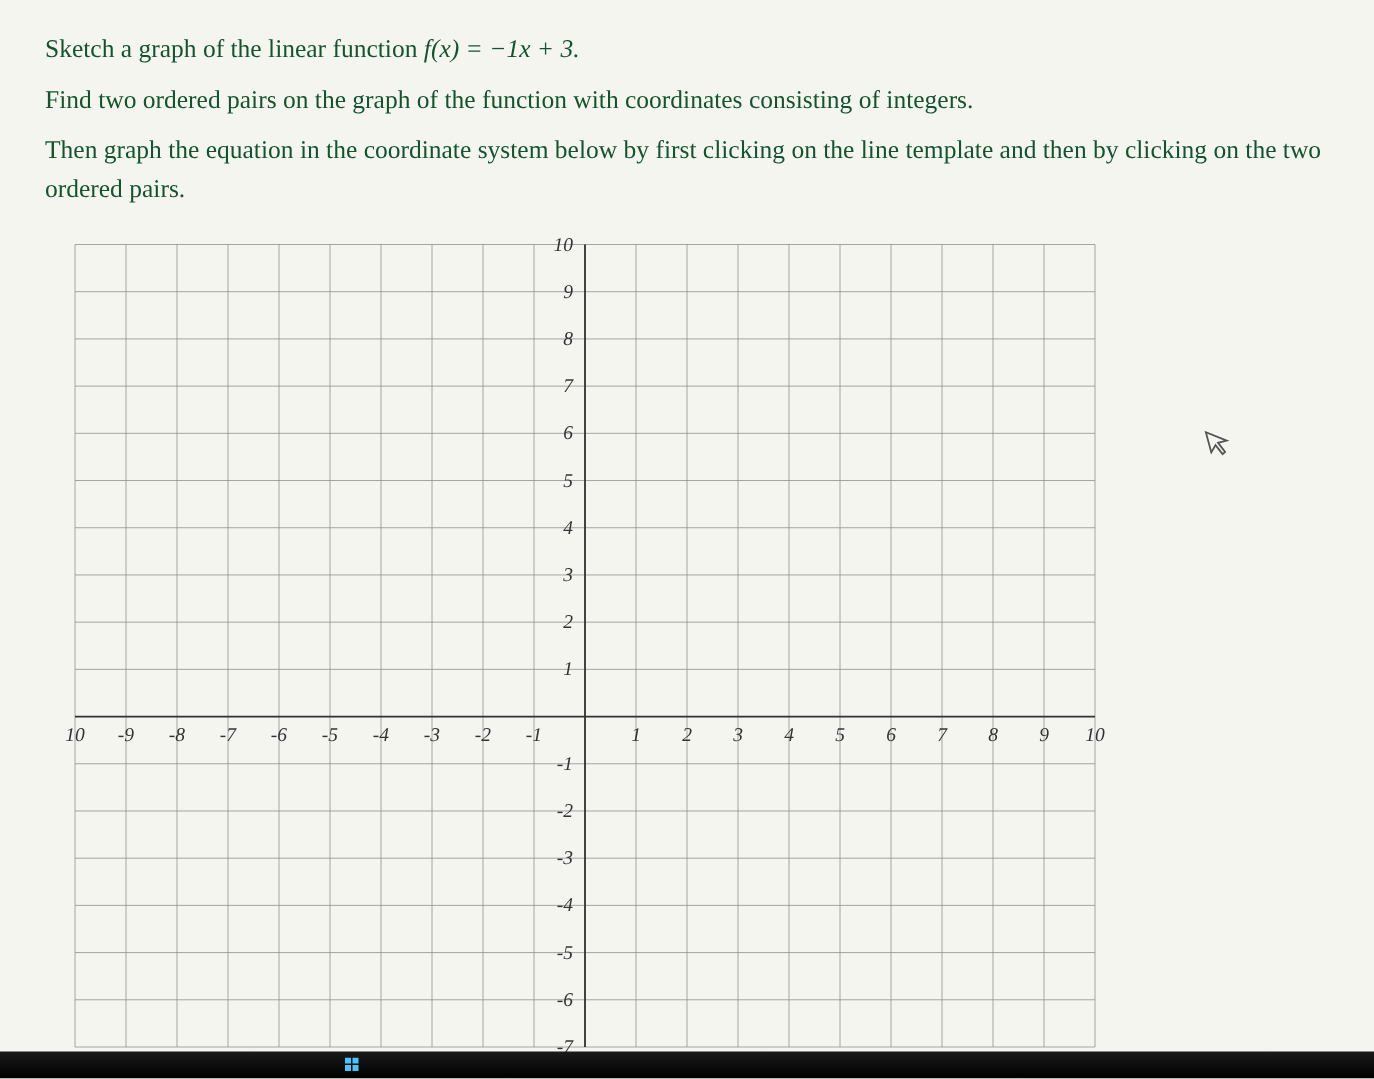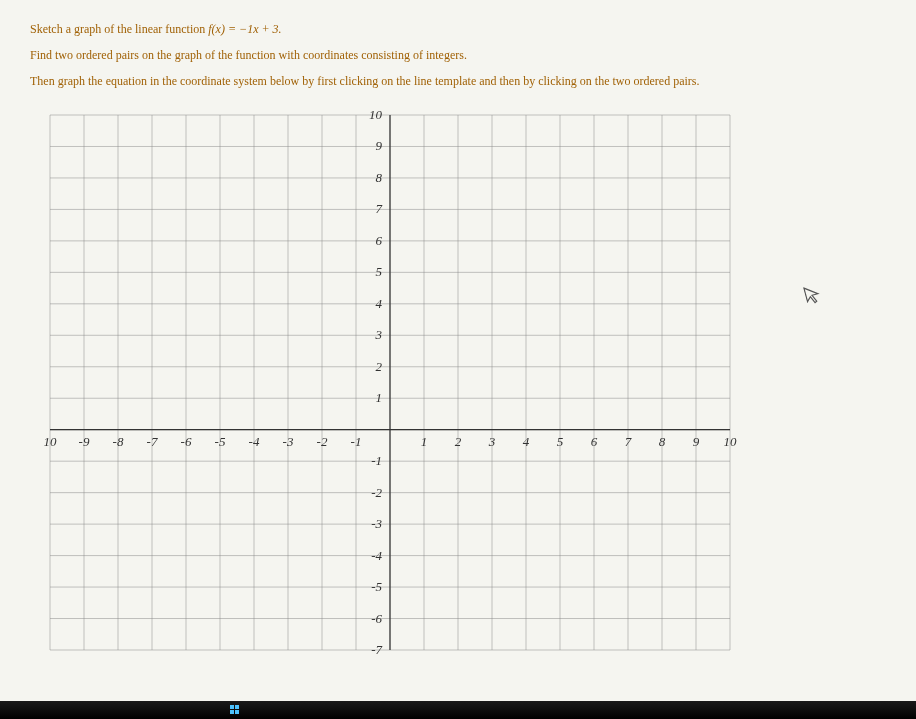--- a/index.html
+++ b/index.html
@@ -6,24 +6,24 @@
     body {
       font-family: Georgia, 'Times New Roman', serif;
       background: #f5f5f0;
       width: 916px;
       height: 719px;
       padding: 20px 30px;
       position: relative;
       color: #333;
     }
     .instruction {
-      font-size: 12px;
+      font-size: 17px;
       line-height: 1.5;
       margin-bottom: 8px;
-      color: #a16207;
+      color: #14532d;
     }
     .math-fn {
       font-style: italic;
       font-family: 'Times New Roman', serif;
     }
     .graph-container {
       margin-top: 15px;
       position: relative;
     }
     svg {

